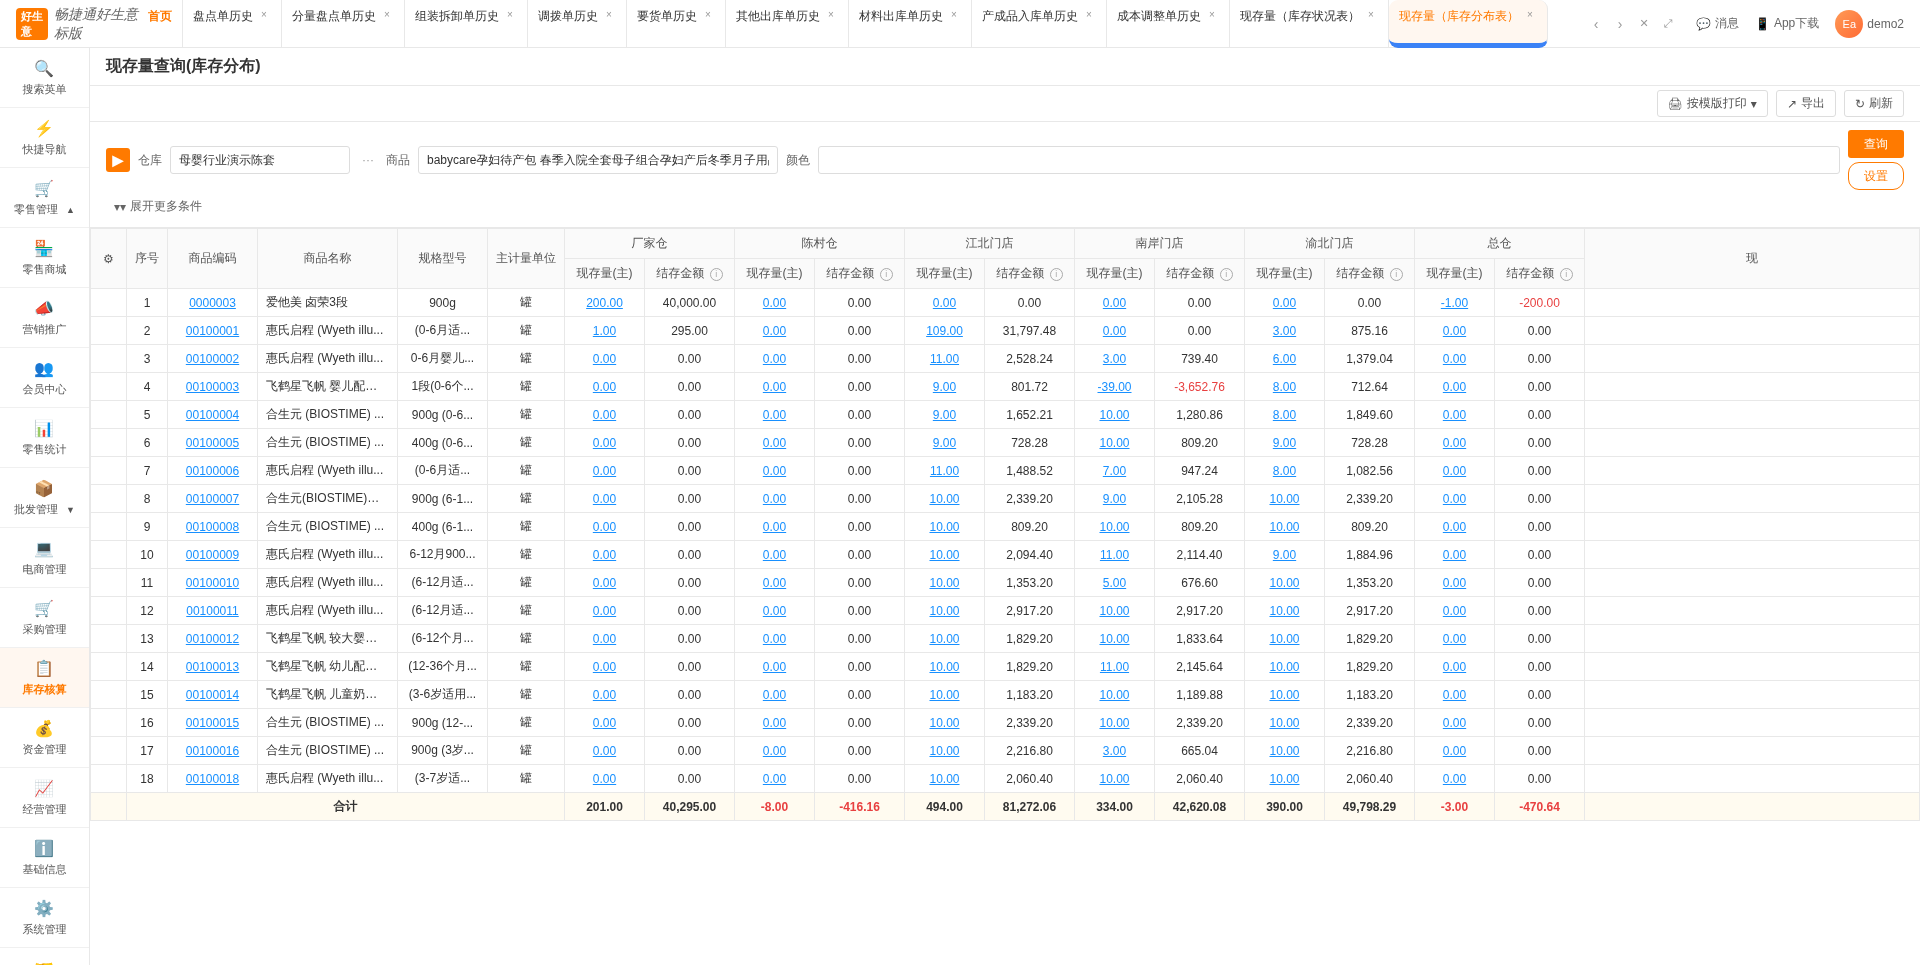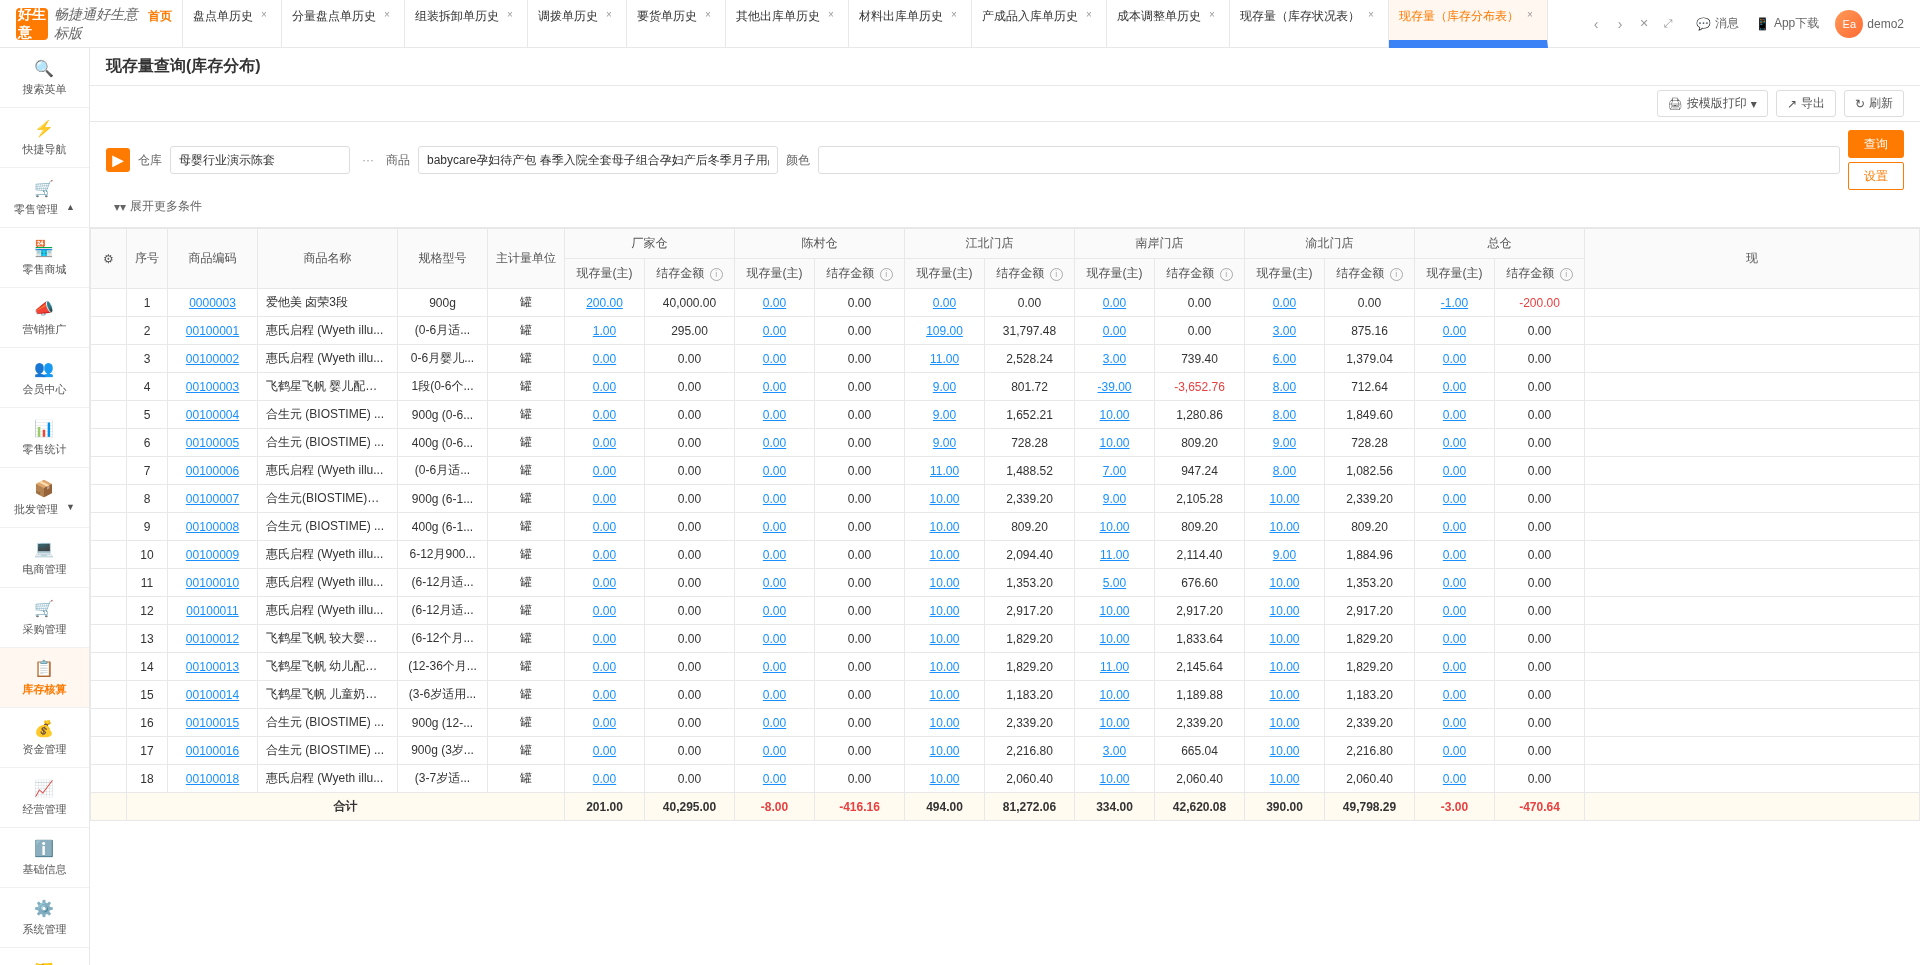--- a/index.html
+++ b/index.html
@@ -20,21 +20,21 @@
       display: flex;
       align-items: center;
       gap: 6px;
       min-width: 90px;
     }
     .logo-icon {
       width: 32px; height: 32px;
       background: #ff7a00;
       border-radius: 4px;
       display: flex; align-items: center; justify-content: center;
-      color: #fff; font-size: 14px; font-weight: bold;
+      color: #fff; font-size: 11px; font-weight: bold;
     }
     .logo-text { font-size: 14px; color: #666; line-height: 1.3; font-style: italic; }
     .top-nav-tabs {
       display: flex;
       align-items: center;
       flex: 1;
       overflow: hidden;
       gap: 0;
       height: 48px;
     }
@@ -43,21 +43,21 @@
       padding: 8px 10px;
       height: 48px;
       font-size: 12px;
       color: #333;
       border-right: 1px solid #e8e8e8;
       white-space: nowrap;
       cursor: pointer;
       position: relative;
     }
     .top-tab.home { color: #ff7a00; font-weight: bold; }
-    .top-tab.active { background: #fff7f0; color: #ff7a00; border-bottom: 8px solid #3b82f6; }
+    .top-tab.active { background: #fff7f0; color: #ff7a00; border-bottom: 5px solid #3b82f6; border-radius: 9px; }
     .tab-close {
       width: 14px; height: 14px;
       display: flex; align-items: center; justify-content: center;
       border-radius: 50%; font-size: 10px; color: #999;
     }
     .tab-nav-btn {
       width: 24px; height: 48px;
       display: flex; align-items: center; justify-content: center;
       cursor: pointer; color: #999; font-size: 14px;
     }
@@ -98,21 +98,21 @@
       text-align: center; gap: 4px;
       border-bottom: 1px solid #f0f0f0;
     }
     .sidebar-item.active { color: #ff7a00; background: #fff7f0; font-weight: bold; }
     .sidebar-icon {
       width: 20px; height: 20px;
       display: flex; align-items: center; justify-content: center;
       font-size: 16px;
     }
     .sidebar-group-label {
-      display: flex; align-items: flex-start; gap: 8px;
+      display: flex; align-items: center; gap: 8px;
       font-size: 11px;
       font-family: Liberation Serif, serif;
     }
     .expand-arrow { font-size: 9px; }
 
     
     .content-area {
       flex: 1;
       display: flex; flex-direction: column;
       overflow: hidden;
@@ -173,21 +173,21 @@
       color: #999; cursor: pointer; padding: 0 4px;
     }
     .search-btn {
       background: #ff7a00; color: #fff;
       border: none; border-radius: 3px;
       padding: 0 16px; cursor: pointer; font-size: 12px;
       height: 28px;
     }
     .setting-btn {
       background: #fff; color: #ff7a00;
-      border: 1px solid #ff7a00; border-radius: 2px;
+      border: 1px solid #ff7a00; border-radius: 11px;
       padding: 5px 12px; cursor: pointer; font-size: 12px;
       height: 28px;
     }
     .expand-more {
       display: flex; align-items: center; gap: 4px;
       color: #666; cursor: pointer; font-size: 12px;
       padding: 4px 8px;
       margin-top: 4px;
     }
 

